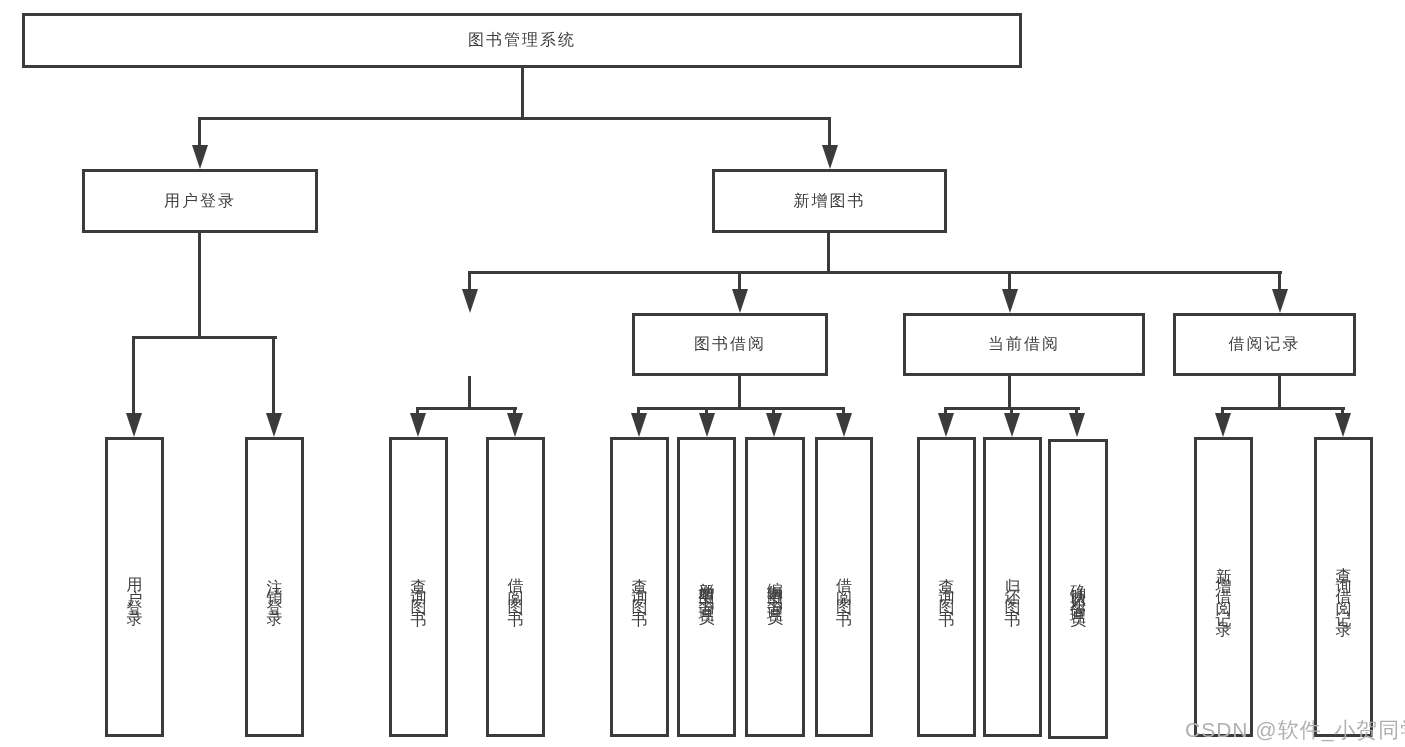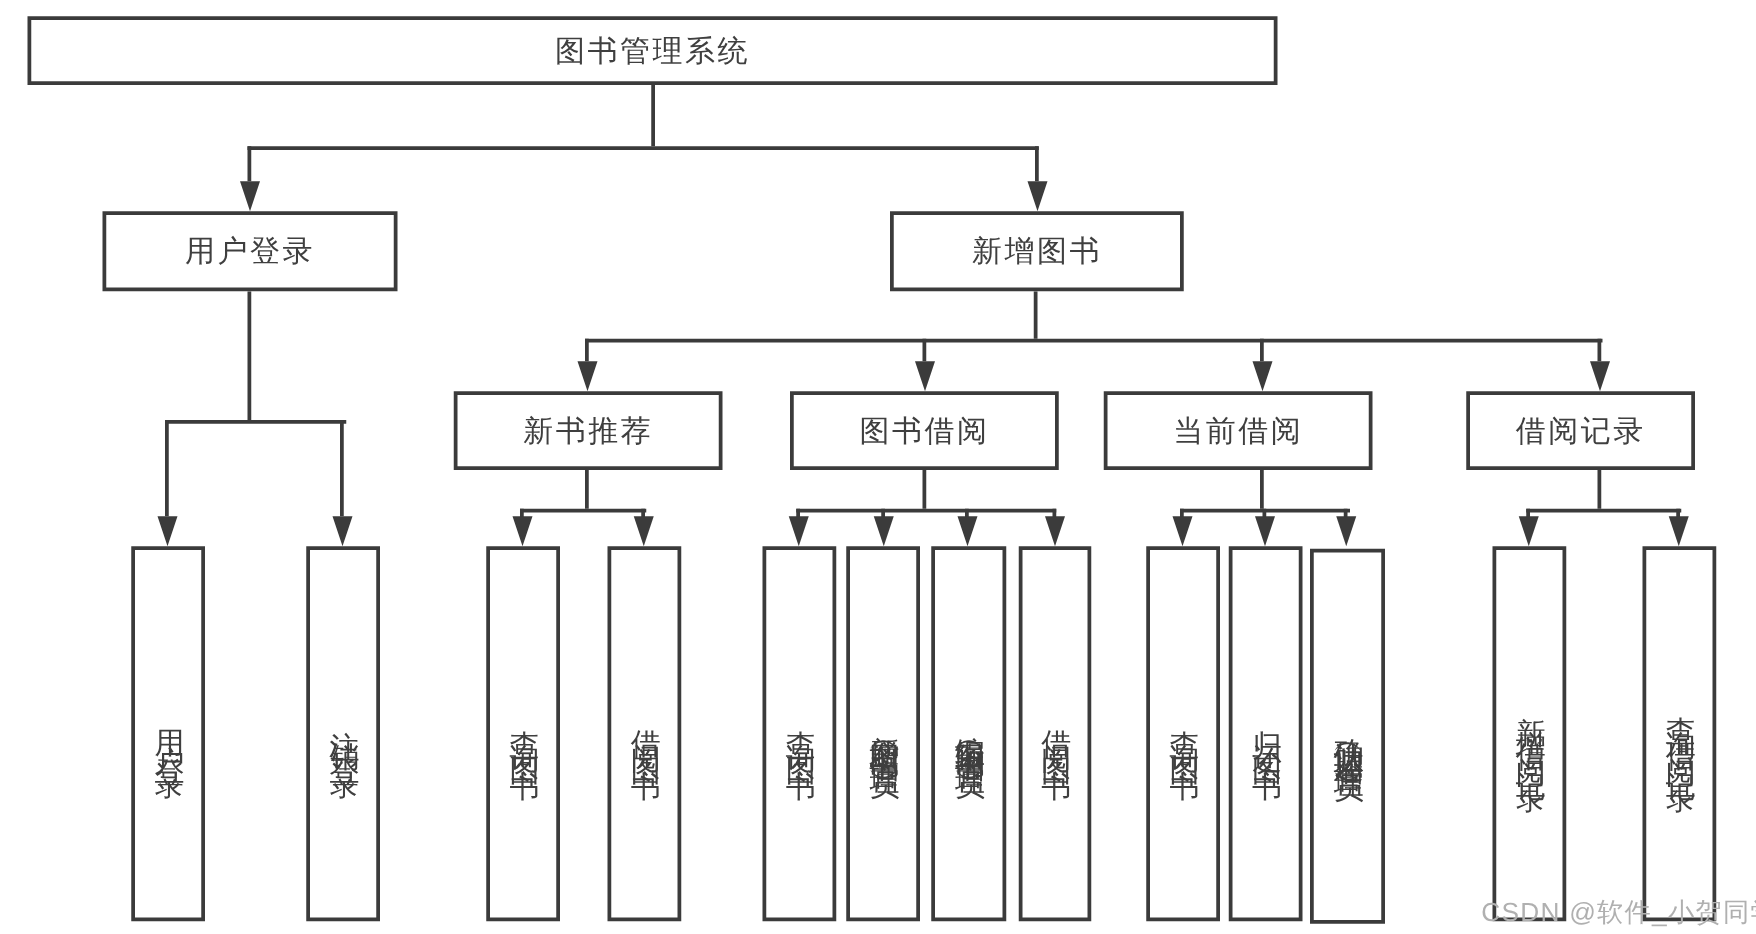--- a/index.html
+++ b/index.html
@@ -15,21 +15,21 @@
   .box{
     position:absolute;
     background:#ffffff;
     border:3px solid var(--line);
     display:flex;
     align-items:center;
     justify-content:center;
     color:var(--text);
   }
   .box .lbl{
-    font-size:24px;
+    font-size:16px;
     color:var(--text);
     letter-spacing:2px;
     white-space:nowrap;
   }
   .box.v .lbl{
     writing-mode:vertical-rl;
     text-orientation:mixed;
     letter-spacing:11px;
     line-height:1;
     white-space:normal;
@@ -127,27 +127,24 @@
     <span class="lbl">图书管理系统</span>
   </div>
 
   <div class="box" style="left:82px;top:169px;width:236px;height:64px">
     <span class="lbl">用户登录</span>
   </div>
   <div class="box" style="left:712px;top:169px;width:235px;height:64px">
     <span class="lbl">新增图书</span>
   </div>
 
-  <div class="box" style="left:363px;top:313px;width:215px;height:63px">
-    <span class="lbl">新书推荐</span>
-  </div>
-  <div class="box" style="left:632px;top:313px;width:215px;height:63px">
+  <div class="box" style="left:632px;top:313px;width:196px;height:63px">
     <span class="lbl">图书借阅</span>
   </div>
-  <div class="box" style="left:883px;top:313px;width:215px;height:63px">
+  <div class="box" style="left:903px;top:313px;width:242px;height:63px">
     <span class="lbl">当前借阅</span>
   </div>
   <div class="box" style="left:1173px;top:313px;width:183px;height:63px">
     <span class="lbl">借阅记录</span>
   </div>
 
   <div class="box v" style="left:105px;top:437px;width:59px;height:300px">
     <span class="lbl">用户登录</span>
   </div>
   <div class="box v" style="left:245px;top:437px;width:59px;height:300px">

